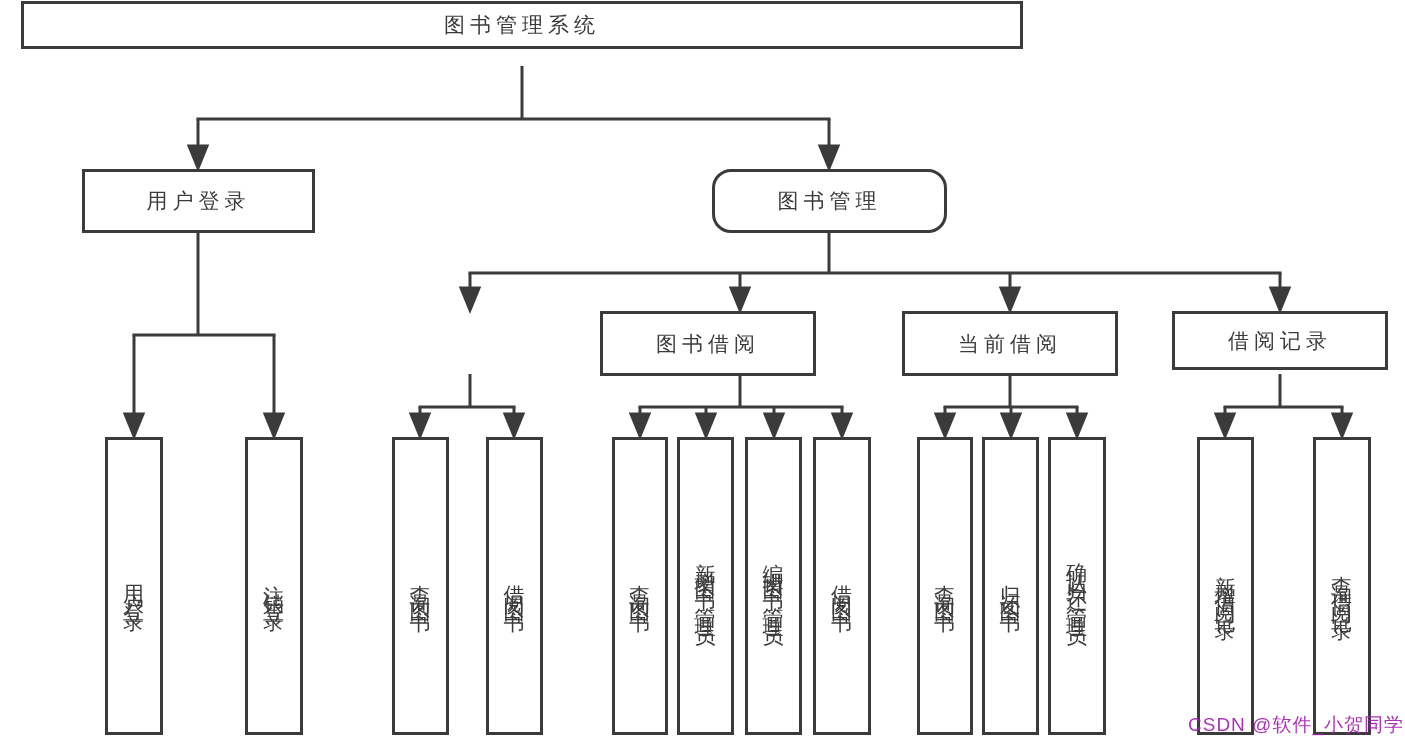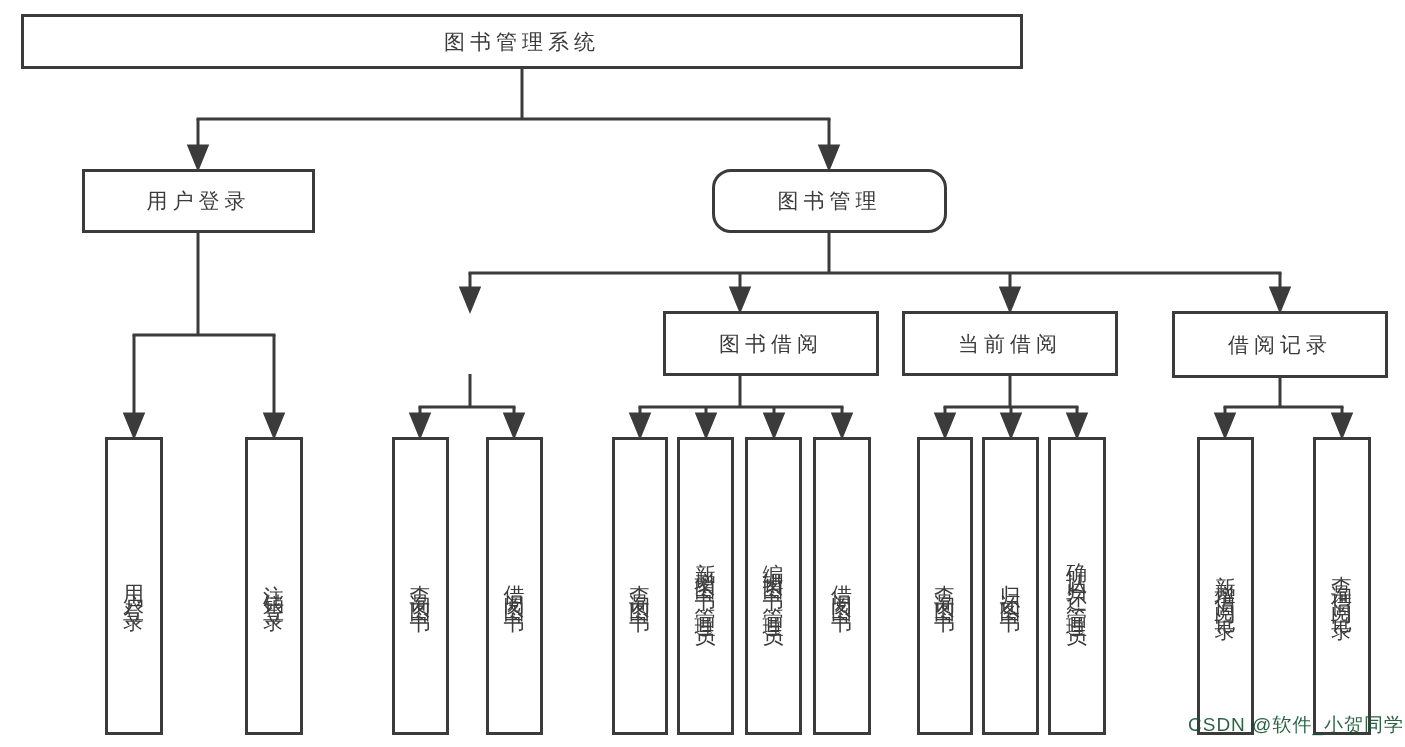--- a/index.html
+++ b/index.html
@@ -33,21 +33,21 @@
     font-size: 21px;
     letter-spacing: 9px;
     line-height: 1.1;
   }
   .watermark {
     position: absolute;
     left: 1188px;
     top: 712px;
     font-size: 19px;
     letter-spacing: 1px;
-    color: #14532d;
+    color: #a21caf;
     opacity: 0.9;
     white-space: nowrap;
     z-index: 5;
   }
 </style>
 </head>
 <body>
 
 <div id="stage">
 
@@ -108,28 +108,28 @@
 
       <line x1="1280" y1="374" x2="1280" y2="407"></line>
       <line x1="1223.5" y1="407" x2="1343.5" y2="407"></line>
       <line x1="1225" y1="407" x2="1225" y2="418"></line>
       <polygon points="1216,414 1234,414 1225,436"></polygon>
       <line x1="1342" y1="407" x2="1342" y2="418"></line>
       <polygon points="1333,414 1351,414 1342,436"></polygon>
     </g>
   </svg>
 
-  <div class="box hbox" style="left:21px; top:14px; width:1002px; height:55px;">图书管理系统</div>
+  <div class="box hbox" style="left:21px; top:1px; width:1002px; height:48px;">图书管理系统</div>
 
   <div class="box hbox" style="left:82px; top:169px; width:233px; height:64px;">用户登录</div>
   <div class="box hbox" style="left:712px; top:169px; width:235px; height:64px;border-radius:19px;">图书管理</div>
 
-  <div class="box hbox" style="left:663px; top:311px; width:216px; height:65px;">图书借阅</div>
+  <div class="box hbox" style="left:600px; top:311px; width:216px; height:65px;">图书借阅</div>
   <div class="box hbox" style="left:902px; top:311px; width:216px; height:65px;">当前借阅</div>
-  <div class="box hbox" style="left:1172px; top:311px; width:216px; height:67px;">借阅记录</div>
+  <div class="box hbox" style="left:1172px; top:311px; width:216px; height:59px;">借阅记录</div>
 
   <div class="box vbox" style="left:105px; top:437px; width:58px; height:298px;">用户登录</div>
   <div class="box vbox" style="left:245px; top:437px; width:58px; height:298px;">注销登录</div>
 
   <div class="box vbox" style="left:392px; top:437px; width:57px; height:298px;">查询图书</div>
   <div class="box vbox" style="left:486px; top:437px; width:57px; height:298px;">借阅图书</div>
 
   <div class="box vbox" style="left:612px; top:437px; width:56px; height:298px;">查询图书</div>
   <div class="box vbox" style="left:677px; top:437px; width:57px; height:298px;">新增图书（管理员）</div>
   <div class="box vbox" style="left:745px; top:437px; width:57px; height:298px;">编辑图书（管理员）</div>

